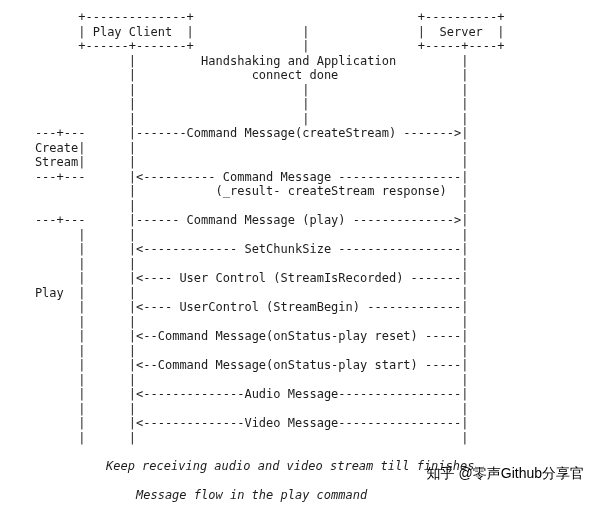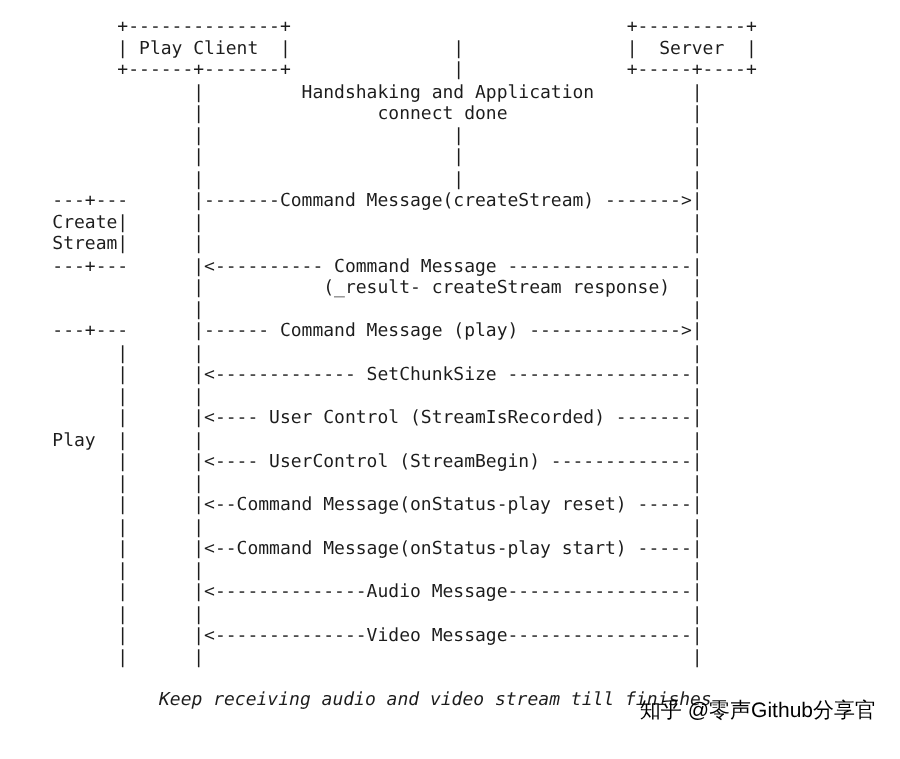--- a/index.html
+++ b/index.html
@@ -78,18 +78,19 @@
           |      |                                             |
           |      |&lt;--Command Message(onStatus-play start) -----|
           |      |                                             |
           |      |&lt;--------------Audio Message-----------------|
           |      |                                             |
           |      |&lt;--------------Video Message-----------------|
           |      |                                             |</pre>
 
   <pre class="caption caption-keep">Keep receiving audio and video stream till finishes</pre>
 
+  <pre class="caption caption-title">Message flow in the play command</pre>
 
   <div class="watermark">
     <span class="brand">知乎</span><span>@零声Github分享官</span>
   </div>
 
 </div>
 
 </body></html>

